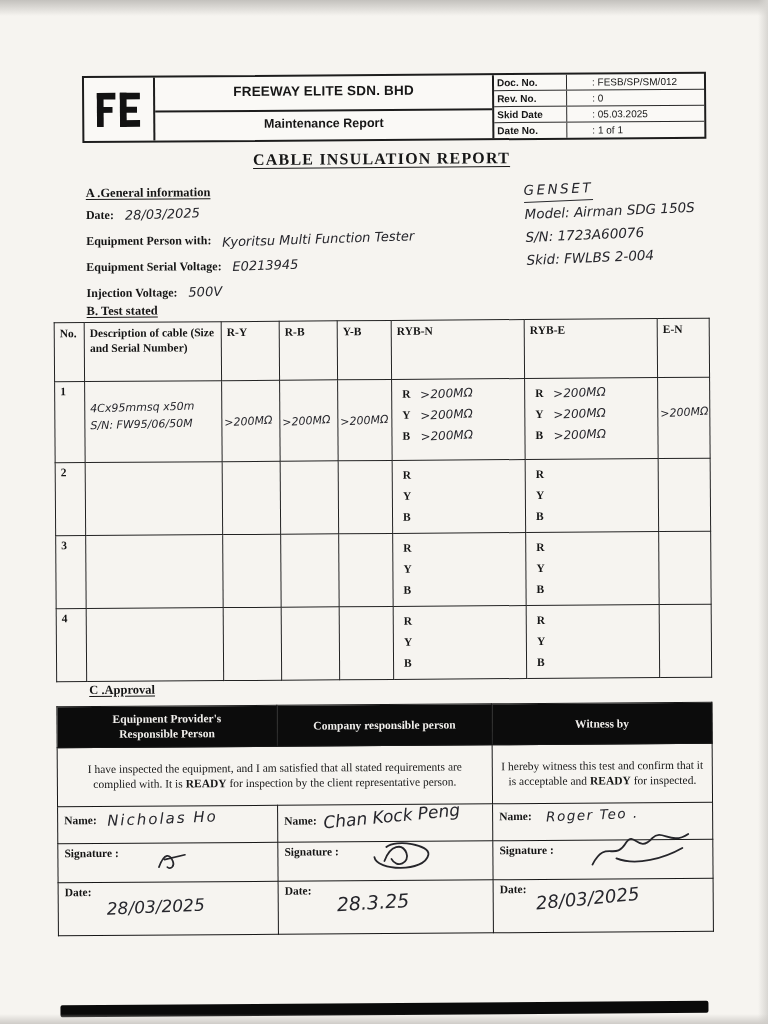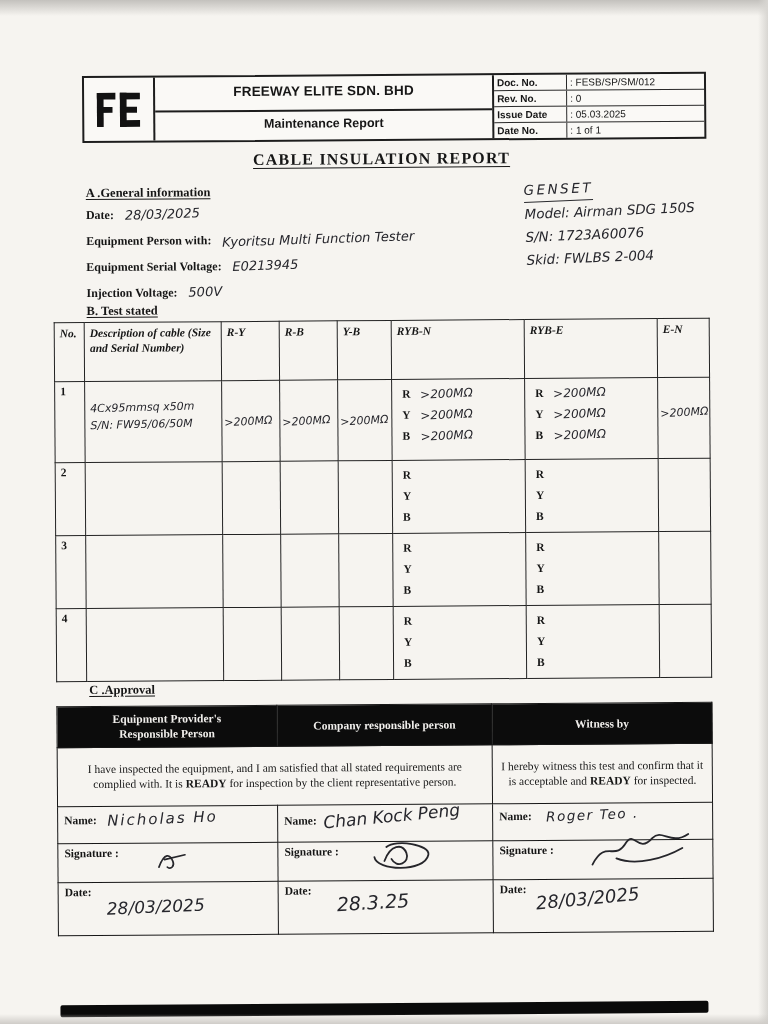--- a/index.html
+++ b/index.html
@@ -16,42 +16,42 @@
   .logo{width:46px;height:38px;}
   .logo rect{fill:#121212;}
   .mid-cell{flex:1;border-right:2px solid #1d1d1d;position:relative;font-family:"Liberation Sans",sans-serif;}
   .company{margin-top:7px;text-align:center;font-weight:bold;font-size:13.5px;letter-spacing:.2px;}
   .mid-divider{position:absolute;left:0;right:0;top:33px;border-top:2px solid #1d1d1d;}
   .report-type{position:absolute;top:40px;left:0;right:0;text-align:center;font-weight:bold;font-size:12.5px;}
   .doc-cell{width:210px;display:flex;flex-direction:column;font-family:"Liberation Sans",sans-serif;font-size:10px;}
   .doc-row{flex:1;display:flex;align-items:stretch;border-bottom:1px solid #2a2a2a;}
   .doc-row:last-child{border-bottom:none;}
   .doc-label{width:66px;padding:0 3px;font-weight:bold;display:flex;align-items:center;border-right:1px solid #2a2a2a;}
-  .doc-value{flex:1;padding:0 3px;display:flex;align-items:center;}
+  .doc-value{flex:1;padding:0 3px;display:flex;align-items:center;margin-left:22px;}
 
   .title{position:absolute;top:150px;left:0;width:100%;text-align:center;font-size:16px;font-weight:bold;letter-spacing:1.2px;text-decoration:underline;text-underline-offset:3px;}
 
   .sec-heading{font-weight:bold;font-size:12.5px;text-decoration:underline;text-underline-offset:2px;}
   .section-a{position:absolute;left:88px;top:184px;}
   .field-row{height:26px;line-height:26px;white-space:nowrap;}
   .section-a .field-row:first-of-type{margin-top:2px;}
   .f-label{font-weight:bold;font-size:12px;}
   .hand{font-family:"DejaVu Sans",sans-serif;font-style:italic;color:#26262c;}
   .field-row .hand{font-size:13px;margin-left:7px;display:inline-block;transform:rotate(-1.5deg);}
 
   .genset{position:absolute;left:527px;top:176px;transform:rotate(-2deg);line-height:23px;}
   .genset .hand{display:block;font-size:13.5px;white-space:nowrap;}
   .genset-title{letter-spacing:2.5px;border-bottom:1.2px solid #2a2a2e;display:inline-block !important;}
 
   .heading-b{position:absolute;left:88px;top:302px;}
   .heading-c{position:absolute;left:88px;top:681px;}
 
   .test-table{position:absolute;left:55px;top:320px;width:655px;border-collapse:collapse;table-layout:fixed;font-size:11.5px;}
   .test-table th,.test-table td{border:1.6px solid #232323;vertical-align:top;padding:3px 5px;}
-  .test-table th{font-weight:bold;text-align:left;height:52px;line-height:1.3;font-style:italic;}
+  .test-table th{font-weight:bold;text-align:left;height:52px;line-height:1.3;}
   .row-1 td{height:74px;}
   .row-n td{height:66px;}
   .no-cell{font-weight:bold;}
   .desc-cell .hand{font-size:11px;line-height:17px;white-space:nowrap;transform:rotate(-1deg);}
   .desc-pad{margin-top:14px;}
   td.mid-val{vertical-align:middle;padding:0 2px;}
   .mid-val .hand{font-size:11px;display:inline-block;transform:rotate(-3deg);white-space:nowrap;}
   .ryb-cell{padding-top:5px;}
   .phase-line{display:flex;align-items:center;height:21px;gap:8px;padding-left:5px;}
   .phase{font-weight:bold;width:10px;font-size:11.5px;font-style:normal;}
@@ -113,21 +113,21 @@
       <div class="doc-cell">
         <div class="doc-row">
           <span class="doc-label">Doc. No.</span>
           <span class="doc-value">: FESB/SP/SM/012</span>
         </div>
         <div class="doc-row">
           <span class="doc-label">Rev. No.</span>
           <span class="doc-value">: 0</span>
         </div>
         <div class="doc-row">
-          <span class="doc-label">Issue Date</span>
+          <span class="doc-label">Skid Date</span>
           <span class="doc-value">: 05.03.2025</span>
         </div>
         <div class="doc-row">
           <span class="doc-label">Date No.</span>
           <span class="doc-value">: 1 of 1</span>
         </div>
       </div>
     </div>
 
     <div class="title">CABLE INSULATION REPORT</div>

